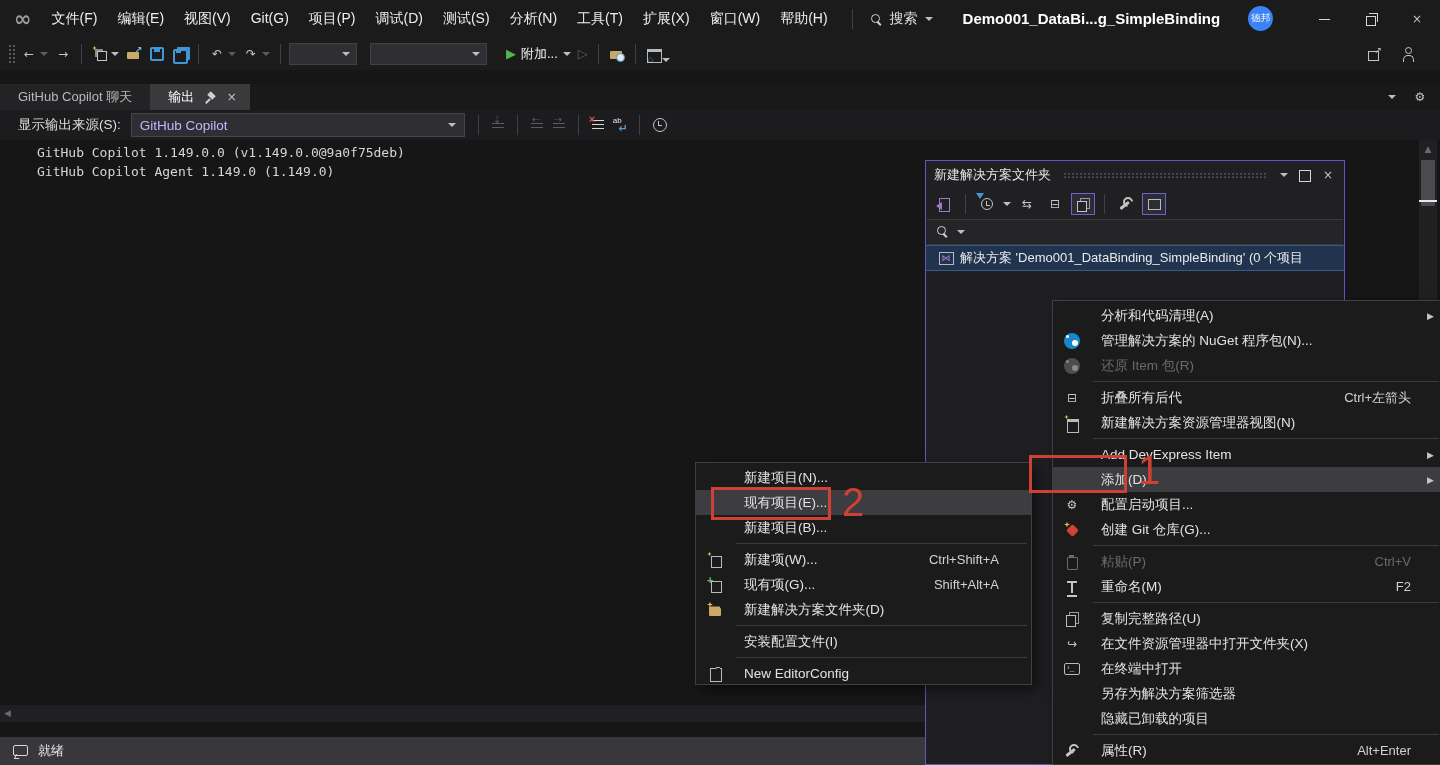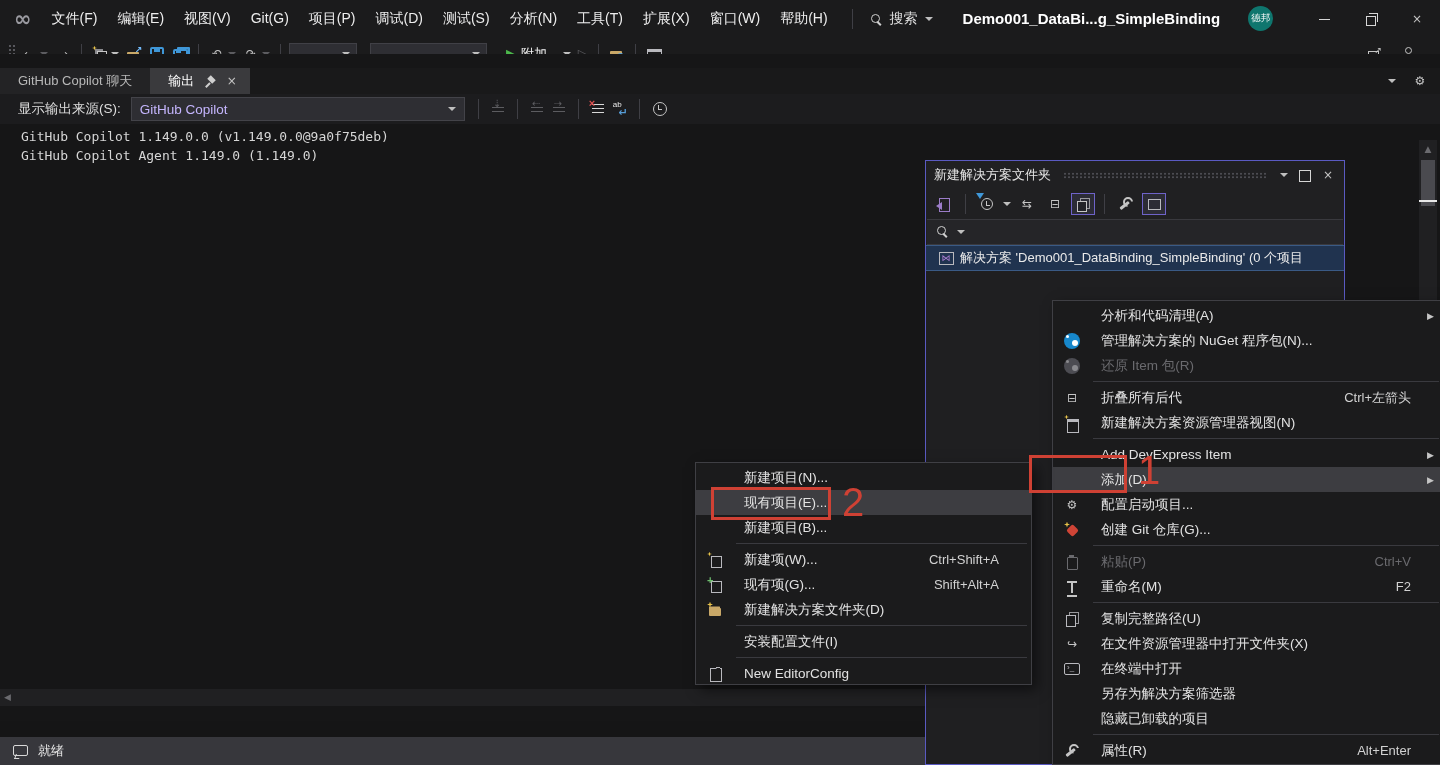--- a/index.html
+++ b/index.html
@@ -95,49 +95,49 @@
 
   
   .titlebar{position:absolute;left:0;top:0;width:100%;height:37px;background:#1b1b1c;display:flex;align-items:center}
   .vslogo{margin:0 10px 0 14px;font-size:21px;font-weight:bold;color:#9a9aa0;font-family:"DejaVu Sans",sans-serif}
   .menubar{display:flex;height:100%}
   .mb-item{padding:0 10px;line-height:37px;font-size:14px;color:#ededed;cursor:default;white-space:nowrap}
   .tb-search{display:flex;align-items:center;gap:7px;margin-left:14px;padding-left:16px;border-left:1px solid #3f3f45;height:20px;color:#dedede}
   .tb-search .i-magnifier{color:#cfcfcf;width:14px;height:14px}
   .tb-search-label{font-size:14px}
   .tb-title{margin-left:30px;font-size:15px;font-weight:bold;color:#ffffff;white-space:nowrap}
-  .avatar{margin-left:28px;width:25px;height:25px;border-radius:50%;background:#0f766e;color:#fff;font-size:9.5px;display:flex;align-items:center;justify-content:center;flex:none}
+  .avatar{margin-left:28px;width:25px;height:25px;border-radius:50%;background:#3b82f6;color:#fff;font-size:9.5px;display:flex;align-items:center;justify-content:center;flex:none}
   .winbtns{margin-left:auto;display:flex;height:100%}
   .winbtn{width:46px;height:100%;display:flex;align-items:center;justify-content:center}
 
   
   .toolbar{position:absolute;left:0;top:37px;width:100%;height:33px;background:#1b1b1c;display:flex;align-items:center;padding:0 8px;gap:3px}
   .tbtn{display:flex;align-items:center;gap:3px;padding:0 2px;height:24px}
   .garrow{font-family:"DejaVu Sans",sans-serif;font-size:14px;color:#55555a}
   .tcombo{height:22px;background:#2e2e33;border:1px solid #404046;display:flex;align-items:center;justify-content:flex-end;padding:0 6px}
   .run-label{font-size:13px;color:#f0f0f0;margin:0 2px}
   .play{color:#4cb84c;font-size:13px;font-family:"DejaVu Sans",sans-serif}
   .play-outline{color:#5c5c60;font-size:13px;font-family:"DejaVu Sans",sans-serif}
   .toolbar-right{margin-left:auto;display:flex;align-items:center;gap:14px;padding-right:14px}
 
   
-  .workspace{position:absolute;left:0;top:54px;width:100%;height:667px;background:#161617}
+  .workspace{position:absolute;left:0;top:70px;width:100%;height:667px;background:#161617}
   .tabstrip{position:absolute;left:0;top:14px;width:100%;height:26px;background:#19191a;display:flex;align-items:flex-end}
   .tab{height:26px;display:flex;align-items:center;padding:0 18px;font-size:13px;white-space:nowrap}
   .tab.inactive{background:#232325;color:#b9b9b9}
   .tab.active{background:#3a3a3d;color:#ffffff;gap:9px;padding-right:12px}
   .tab .icon{width:13px;height:13px}
   .tabstrip-right{margin-left:auto;display:flex;align-items:center;gap:16px;padding-right:12px;padding-bottom:5px}
   .outputbar{position:absolute;left:0;top:40px;width:100%;height:30px;background:#1c1c1e;display:flex;align-items:center;padding-left:18px}
   .outputbar-label{font-size:13.5px;color:#dedede;white-space:nowrap}
   .source-combo{margin-left:10px;width:334px;height:24px;background:#2e2e33;border:1px solid #434349;display:flex;align-items:center;padding:0 8px;font-size:13.5px;color:#c4b5fd}
   .source-combo .caret{margin-left:auto}
   .outicons{display:flex;align-items:center;gap:6px;margin-left:8px}
   .out-content{position:absolute;left:0;top:70px;width:100%;bottom:0;background:#161617}
-  .out-line{font-family:"DejaVu Sans Mono","Liberation Mono",monospace;font-size:13px;line-height:19px;color:#d6d6d6;padding-left:21px;white-space:pre}
+  .out-line{font-family:"DejaVu Sans Mono","Liberation Mono",monospace;font-size:13px;line-height:19px;color:#d6d6d6;padding-left:37px;white-space:pre}
   .out-lines{padding-top:3px}
 
   
   .vscroll{position:absolute;right:3px;top:140px;width:18px;height:582px;background:#202022;z-index:3}
   .vscroll .sarrow{position:absolute;left:0;width:100%;text-align:center;font-size:9px;color:#6a6a6e;font-family:"DejaVu Sans",sans-serif}
   .vthumb{position:absolute;left:2px;top:20px;width:14px;height:46px;background:#4a4a4f}
   .scroll-mark{position:absolute;left:0;top:60px;width:100%;height:2px;background:#e8e8e8}
   .hscroll{position:absolute;left:0;top:635px;width:925px;height:17px;background:#202022}
   .hscroll .sarrow{position:absolute;left:4px;top:3px;font-size:9px;color:#6a6a6e;font-family:"DejaVu Sans",sans-serif}
 

